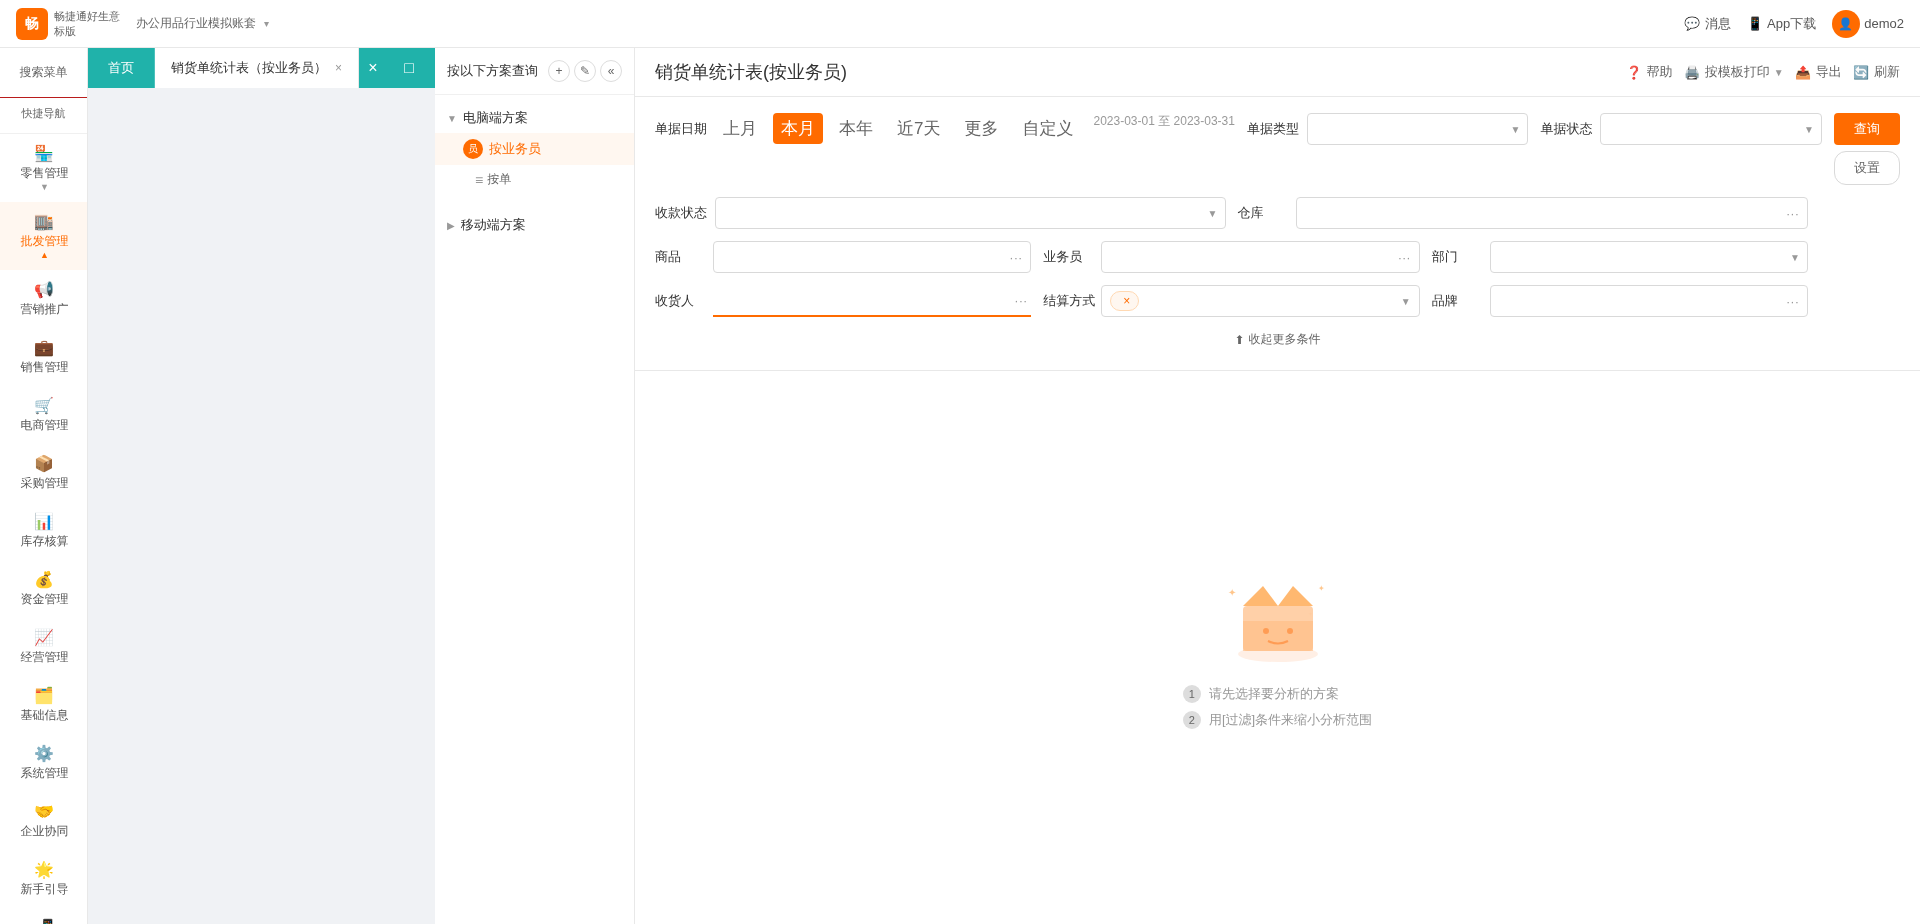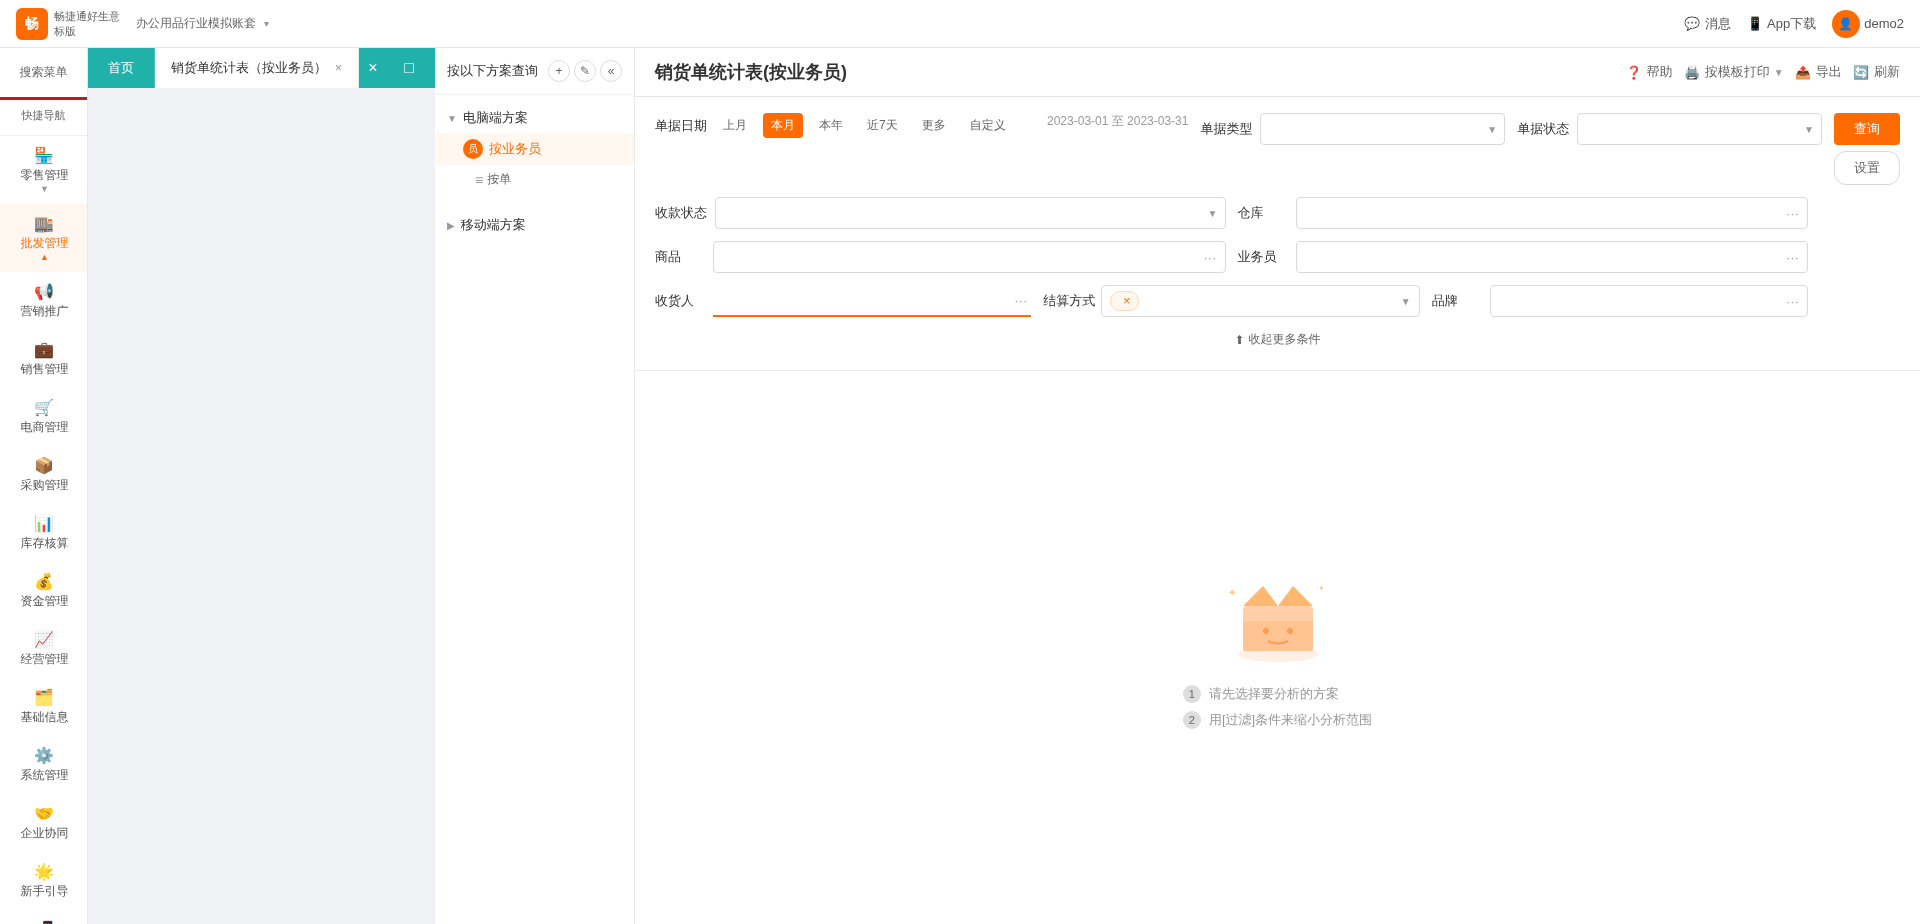--- a/index.html
+++ b/index.html
@@ -15,21 +15,21 @@
     .nav-dropdown-arrow { color: #999; font-size: 10px; cursor: pointer; }
     .top-nav-right { display: flex; align-items: center; gap: 16px; }
     .top-nav-item { display: flex; align-items: center; gap: 4px; color: #555; cursor: pointer; font-size: 13px; }
     .avatar { width: 28px; height: 28px; border-radius: 50%; background: #ff6b00; display: flex; align-items: center; justify-content: center; color: white; font-size: 11px; overflow: hidden; }
 
     
     .main-layout { display: flex; flex: 1; overflow: hidden; }
 
     
     .sidebar { width: 88px; background: #fff; border-right: 1px solid #e8e8e8; display: flex; flex-direction: column; overflow-y: auto; flex-shrink: 0; }
-    .sidebar-search { padding: 12px 0; border-bottom: 3px solid #b91c1c; }
+    .sidebar-search { padding: 12px 0; border-bottom: 1px solid #b91c1c; }
     .sidebar-search-btn { width: 100%; text-align: center; font-size: 12px; color: #666; cursor: pointer; padding: 4px; }
     .sidebar-quick-nav { padding: 8px; text-align: center; font-size: 11px; color: #666; cursor: pointer; border-bottom: 1px solid #f0f0f0; padding-bottom: 12px; }
     .sidebar-menu { flex: 1; }
     .sidebar-item { display: flex; flex-direction: column; align-items: center; padding: 10px 4px; cursor: pointer; color: #555; font-size: 12px; text-align: center; border-left: 2px solid transparent; }
     .sidebar-item.active { color: #ff6b00; background: #fff7f0; }
     .sidebar-icon { font-size: 16px; margin-bottom: 2px; }
 
     
     .tab-bar { background: #20b2aa; height: 40px; display: flex; align-items: center; padding: 0 0 0 0; flex-shrink: 0; }
     .tab-home { padding: 0 20px; height: 100%; display: flex; align-items: center; color: white; font-size: 13px; cursor: pointer; border-right: 1px solid rgba(255,255,255,0.2); }
@@ -50,35 +50,35 @@
     .scheme-group { padding: 8px 0; }
     .scheme-group-header { padding: 6px 12px; display: flex; align-items: center; gap: 6px; font-size: 13px; color: #333; cursor: pointer; }
     .scheme-item { padding: 6px 12px 6px 28px; font-size: 13px; color: #555; cursor: pointer; display: flex; align-items: center; gap: 6px; }
     .scheme-item.active { color: #ff6b00; background: #fff7f0; }
     .scheme-item .scheme-icon { width: 20px; height: 20px; border-radius: 50%; background: #ff6b00; display: flex; align-items: center; justify-content: center; color: white; font-size: 10px; flex-shrink: 0; }
     .sub-item { padding: 6px 12px 6px 40px; font-size: 12px; color: #666; cursor: pointer; display: flex; align-items: center; gap: 4px; }
 
     
     .main-content { flex: 1; display: flex; flex-direction: column; overflow: hidden; }
     .page-header { background: white; padding: 12px 20px; border-bottom: 1px solid #e8e8e8; display: flex; align-items: center; justify-content: space-between; flex-shrink: 0; }
-    .page-title { font-size: 18px; color: #333; font-weight: 700; }
+    .page-title { font-size: 18px; color: #333; font-weight: 400; }
     .page-actions { display: flex; align-items: center; gap: 12px; }
     .page-action-btn { display: flex; align-items: center; gap: 4px; color: #666; cursor: pointer; font-size: 13px; }
     .export-btn { display: flex; align-items: center; gap: 4px; color: #666; cursor: pointer; font-size: 13px; }
 
     
     .filter-area { background: white; padding: 16px 20px; border-bottom: 1px solid #e8e8e8; flex-shrink: 0; }
     .filter-label { font-size: 13px; color: #333; white-space: nowrap; min-width: 50px; }
     .filter-select { width: 100%; padding: 6px 28px 6px 10px; border: 1px solid #d9d9d9; border-radius: 4px; font-size: 13px; color: #333; background: white; cursor: pointer; appearance: none; display: flex; align-items: center; justify-content: space-between; min-height: 32px; }
     .filter-select-wrap { position: relative; width: 100%; }
     .filter-select-wrap::after { content: '▼'; position: absolute; right: 8px; top: 50%; transform: translateY(-50%); font-size: 10px; color: #999; pointer-events: none; }
     .filter-dots { color: #999; cursor: pointer; margin-left: 4px; }
 
     .date-filter { display: flex; align-items: center; gap: 8px; }
-    .date-btn { padding: 4px 8px; font-size: 12px; border: none; background: none; cursor: pointer; color: #666; border-radius: 4px; }
+    .date-btn { padding: 4px 8px; font-size: 17px; border: none; background: none; cursor: pointer; color: #666; border-radius: 4px; }
     .date-btn.active { background: #ff6b00; color: white; border-radius: 4px; }
     .date-range { font-size: 12px; color: #999; }
 
     .collapse-btn { text-align: center; padding: 6px; cursor: pointer; color: #666; font-size: 12px; display: flex; align-items: center; justify-content: center; gap: 4px; }
 
     
     .query-buttons { display: flex; flex-direction: column; gap: 6px; justify-content: flex-start; flex-shrink: 0; }
     .btn-query { background: #ff6b00; color: white; border: none; border-radius: 4px; padding: 7px 20px; font-size: 13px; cursor: pointer; white-space: nowrap; }
     .btn-settings { background: white; color: #666; border: 1px solid #d9d9d9; border-radius: 12px; padding: 7px 16px; font-size: 13px; cursor: pointer; white-space: nowrap; }
 
@@ -330,20 +330,26 @@
                   <span class="filter-dots">···</span>
                 </div>
               </div>
               <div style="flex:1;display:flex;align-items:center;gap:8px;">
                 <span class="filter-label">业务员</span>
                 <div style="flex:1;display:flex;align-items:center;border:1px solid #d9d9d9;border-radius:4px;min-height:32px;padding:0 8px;">
                   <span style="color:#ccc;flex:1;font-size:13px;"></span>
                   <span class="filter-dots">···</span>
                 </div>
               </div>
+              <div style="flex:1;display:flex;align-items:center;gap:8px;">
+                <span class="filter-label">部门</span>
+                <div class="filter-select-wrap" style="flex:1;">
+                  <div class="filter-select" style="display:flex;align-items:center;min-height:32px;border:1px solid #d9d9d9;border-radius:4px;padding:0 28px 0 10px;"></div>
+                </div>
+              </div>
               <div style="width:80px;"></div>
             </div>
 
             <div style="display:flex;gap:12px;align-items:center;margin-top:12px;">
               <div style="flex:1;display:flex;align-items:center;gap:8px;">
                 <span class="filter-label">收货人</span>
                 <div style="flex:1;display:flex;align-items:center;border-bottom:2px solid #ff6b00;min-height:32px;padding:0 4px;">
                   <span style="color:#ccc;flex:1;font-size:13px;"></span>
                   <span class="filter-dots">···</span>
                 </div>

